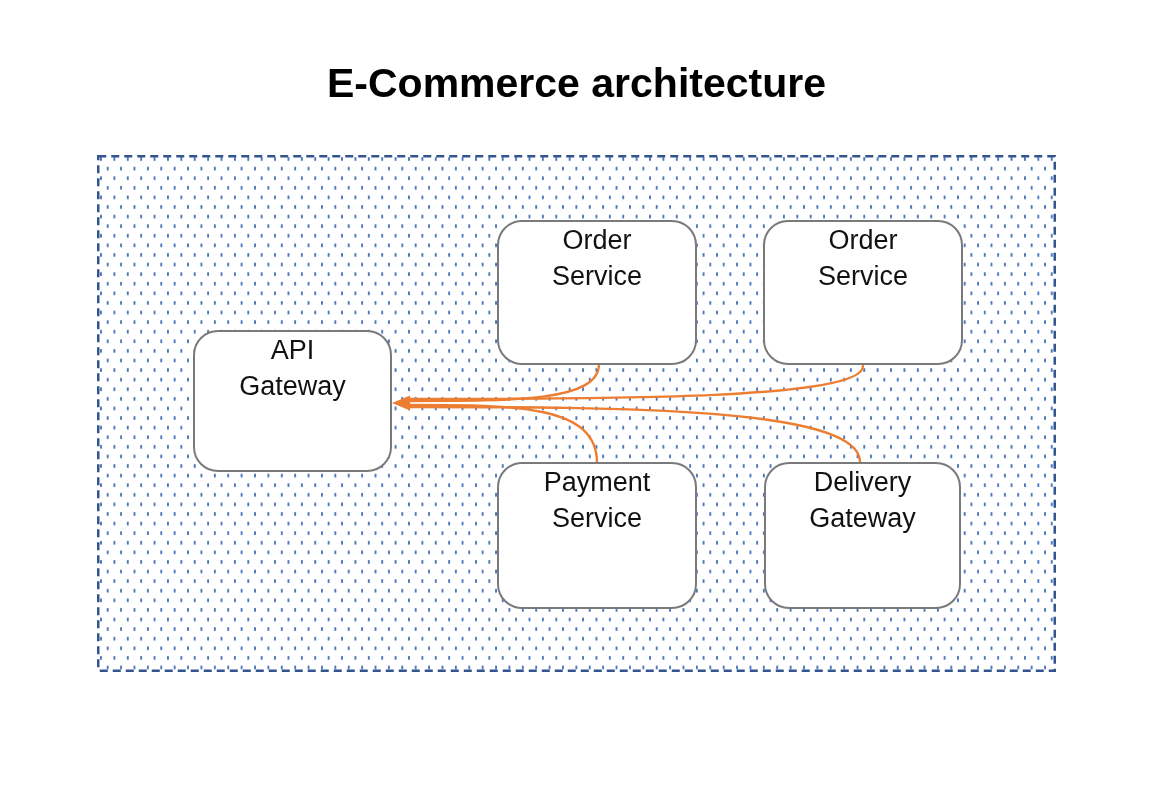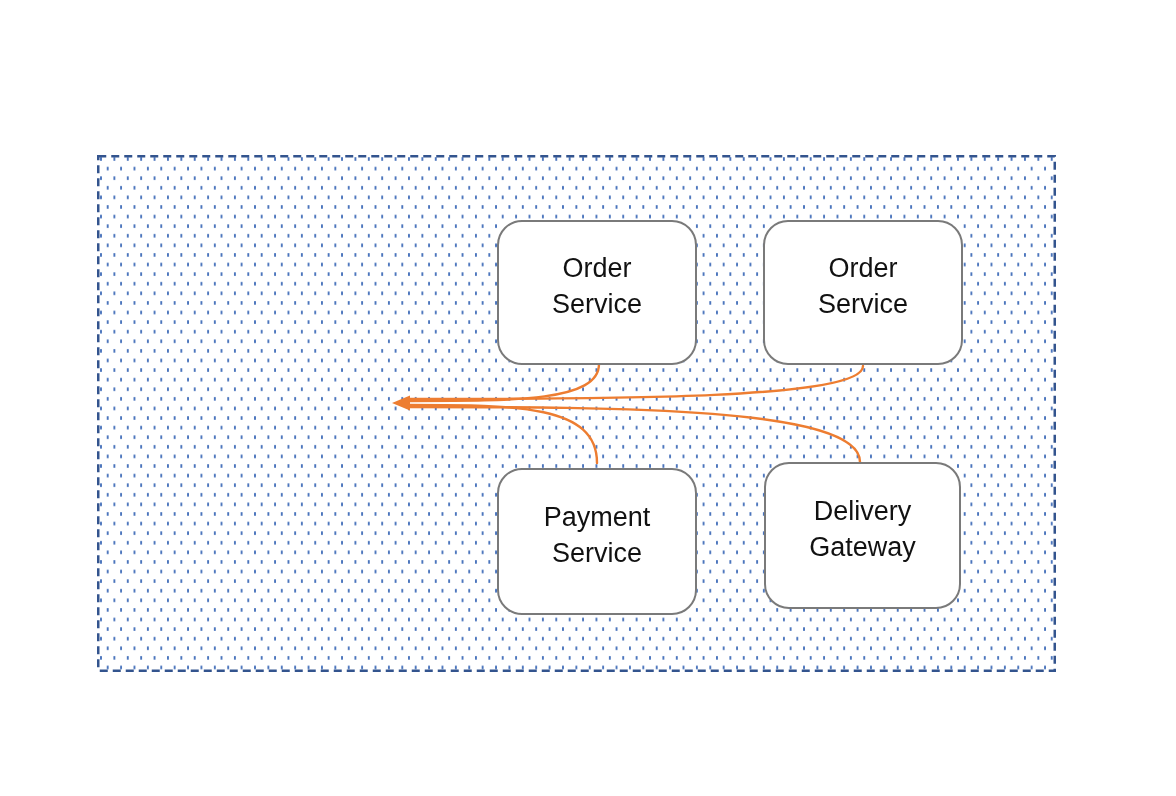--- a/index.html
+++ b/index.html
@@ -48,61 +48,65 @@
     width: 100%;
     height: 100%;
     display: block;
   }
   .node {
     position: absolute;
     background: #ffffff;
     border: 2px solid #7a7a7a;
     border-radius: 25px;
     display: flex;
-    align-items: center;
     justify-content: center;
     text-align: center;
     box-sizing: border-box;
     padding-bottom: 14px;
   }
   .node span {
     white-space: pre-line;
     font-size: 27px;
     line-height: 36px;
     color: #111111;
   }
   .node-api      { left: 96px;  top: 175px; width: 199px; height: 142px; }
   .node-order    { left: 400px; top: 65px;  width: 200px; height: 145px; }
   .node-stock    { left: 666px; top: 65px;  width: 200px; height: 145px; }
-  .node-payment  { left: 400px; top: 307px; width: 200px; height: 147px; margin-top: 6px; }
+  .node-payment  { left: 400px; top: 307px; width: 200px; height: 147px; }
   .node-delivery { left: 667px; top: 307px; width: 197px; height: 147px; }
 </style>
 </head>
 <body>
 
 <div class="stage">
 
+  <div class="title">E-Commerce architecture</div>
 
   <div class="frame">
 
     <svg class="overlay" viewBox="0 0 959 517" xmlns="http://www.w3.org/2000/svg">
 
       <rect x="1.25" y="1.25" width="956.5" height="514.5" fill="none" stroke-width="2.5" stroke-dasharray="8 5" stroke="#33548E"></rect>
 
       <path d="M502,209 C502,246 420,246 312,246" fill="none" stroke-width="2.4" stroke-linecap="round" stroke="#ED7D31"></path>
 
       <path d="M766,211 C766,244 520,244 312,244" fill="none" stroke-width="2.4" stroke-linecap="round" stroke="#ED7D31"></path>
 
       <path d="M500,308 C500,250 420,250 312,250" fill="none" stroke-width="2.4" stroke-linecap="round" stroke="#ED7D31"></path>
 
       <path d="M763,307 C763,252 520,252 312,252" fill="none" stroke-width="2.4" stroke-linecap="round" stroke="#ED7D31"></path>
 
       <polygon points="295,248 313,240.5 313,255.5" fill="#ED7D31"></polygon>
     </svg>
 
+    <div class="node node-api">
+      <span>API
+Gateway</span>
+    </div>
 
     <div class="node node-order">
       <span>Order
 Service</span>
     </div>
 
     <div class="node node-stock">
       <span>Order
 Service</span>
     </div>

